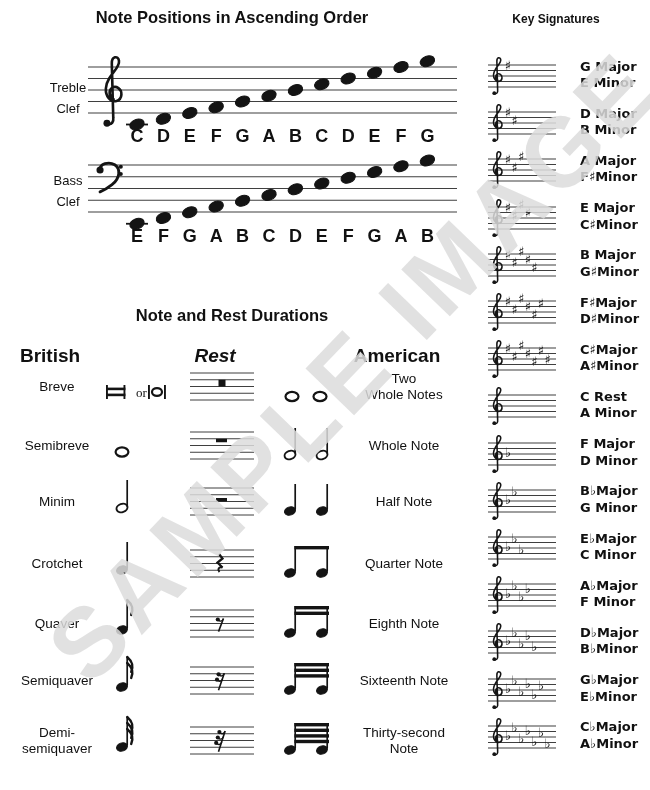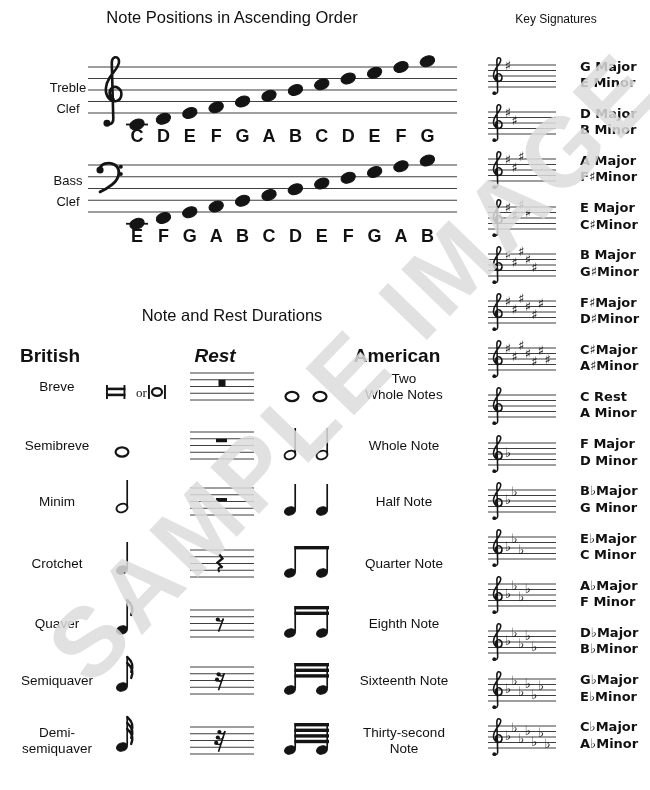--- a/index.html
+++ b/index.html
@@ -1,21 +1,21 @@
 <!DOCTYPE html>
 <html><head>
 <meta charset="utf-8">
 <style>
   html,body{margin:0;padding:0;}
   body{
     width:650px;height:790px;position:relative;background:#ffffff;
     font-family:"Liberation Sans",sans-serif;color:#151515;overflow:hidden;
   }
   .abs{position:absolute;}
-  .section-title{font-weight:normal;font-size:16.5px;text-align:center;color:#111;}
+  .section-title{font-weight:bold;font-size:16.5px;text-align:center;color:#111;}
   #title-notes{top:8px;left:0;width:464px;}
   #title-durations{top:306px;left:0;width:464px;}
   #title-keys{top:12px;left:462px;width:188px;font-size:12px;}
   .clef-label{left:27px;width:82px;text-align:center;font-size:13px;line-height:21px;color:#111;}
   #treble-label{top:77px;}
   #bass-label{top:170px;}
   #main-staves{left:85px;top:38px;}
   .dur-head{top:345px;font-weight:bold;font-size:19px;text-align:center;color:#111;}
   #head-british{left:0;width:100px;}
   #head-rest{left:180px;width:70px;font-style:italic;}

